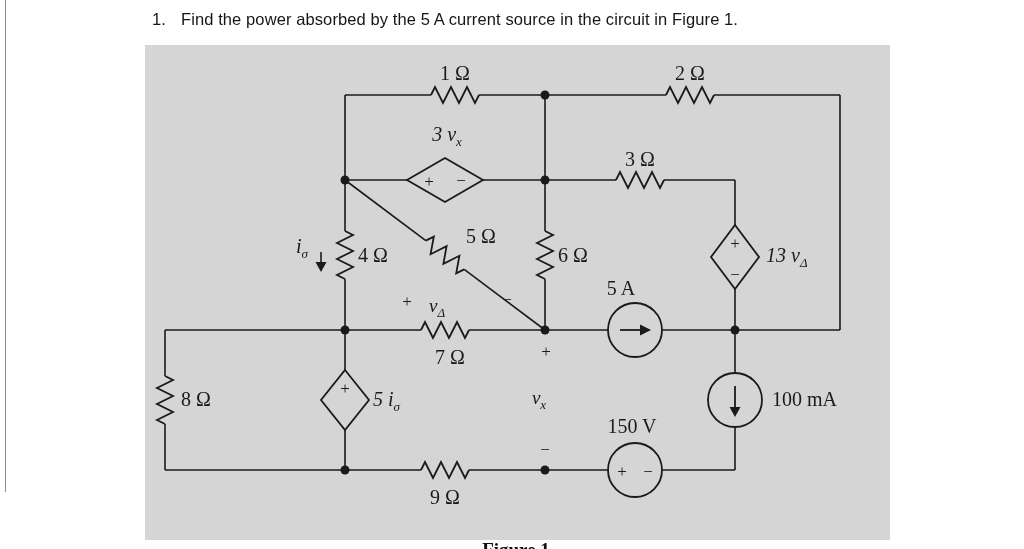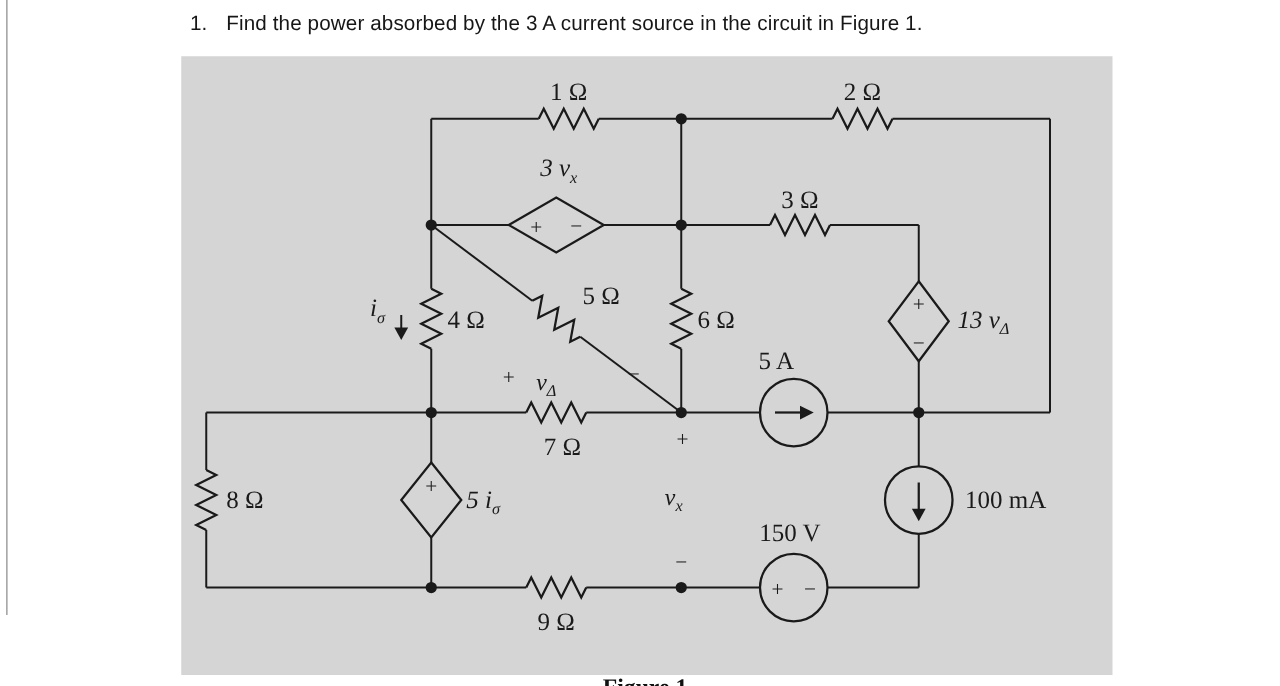--- a/index.html
+++ b/index.html
@@ -16,21 +16,21 @@
   .italic{font-style:italic;}
   .sub{font-size:13px;}
   .sign{font-family:"Liberation Serif",serif;font-size:17px;fill:#1a1a1a;}
   .cap{font-family:"Liberation Serif",serif;font-size:19px;font-weight:bold;fill:#111;}
 </style>
 </head>
 <body>
 
 <div class="title">
   <span>1.</span>
-  <span>Find the power absorbed by the 3 A current source in the circuit in Figure 1.</span>
+  <span>Find the power absorbed by the 5 A current source in the circuit in Figure 1.</span>
 </div>
 
 <svg width="1024" height="549" viewBox="0 0 1024 549">
 
   <line x1="5.5" y1="0" x2="5.5" y2="492" stroke="#8c8c8c" stroke-width="1"></line>
 
   <rect x="145" y="45" width="745" height="495" fill="#d5d5d5"></rect>
 
   <g stroke="#1a1a1a" stroke-width="1.6">
     <line x1="345" y1="95" x2="431" y2="95"></line>

